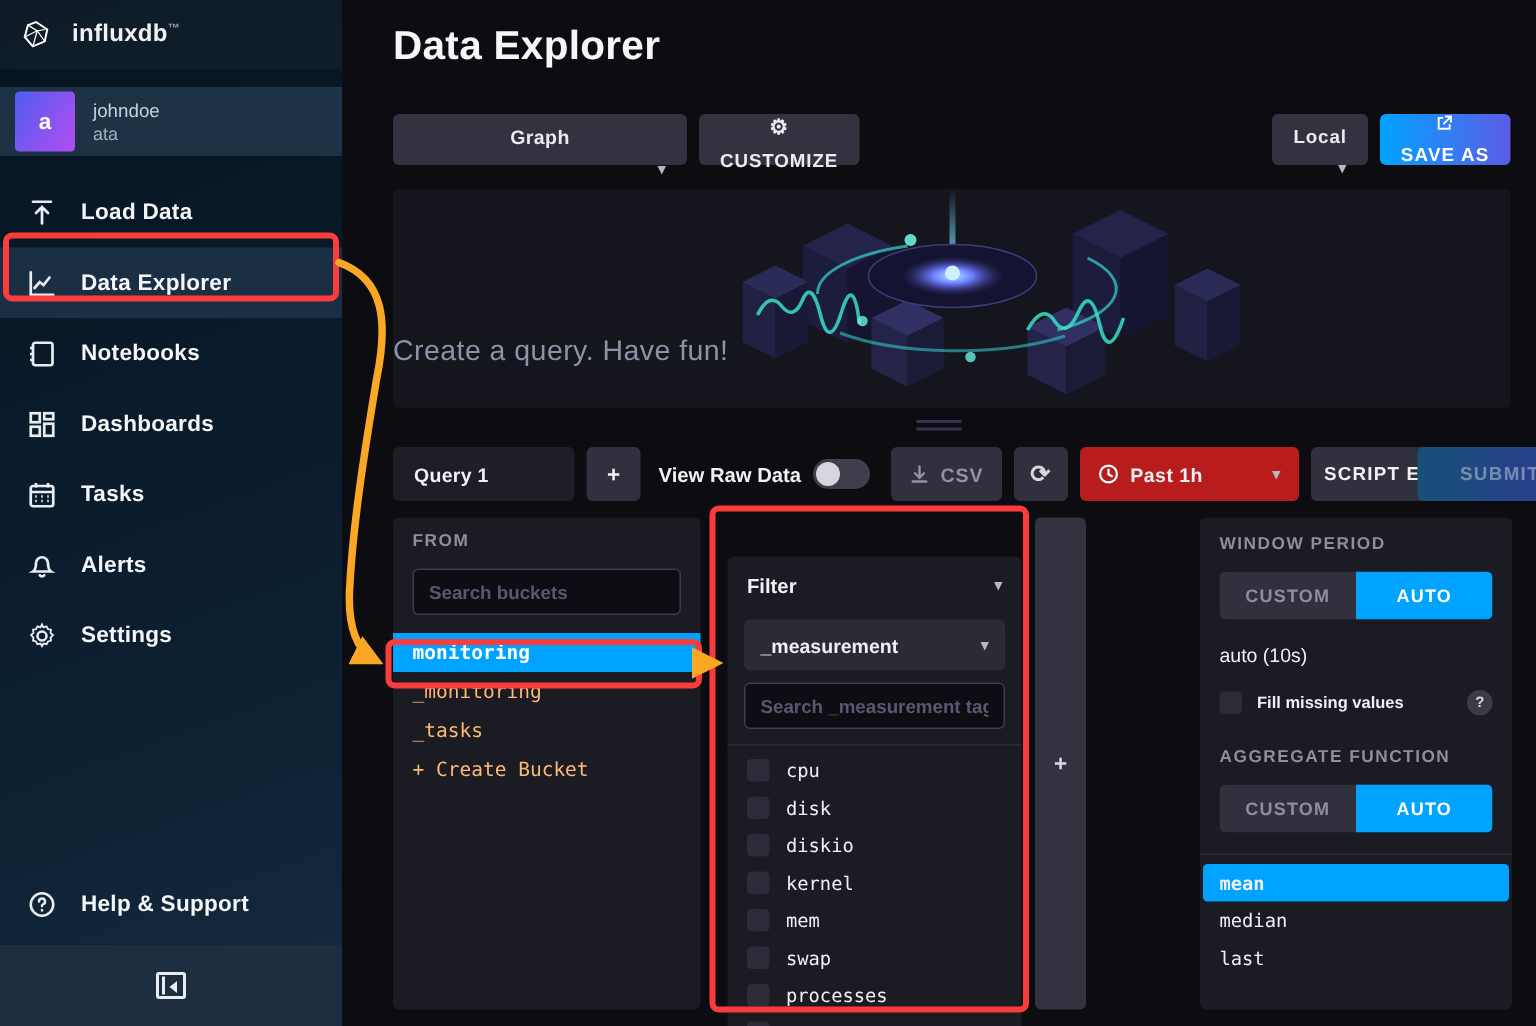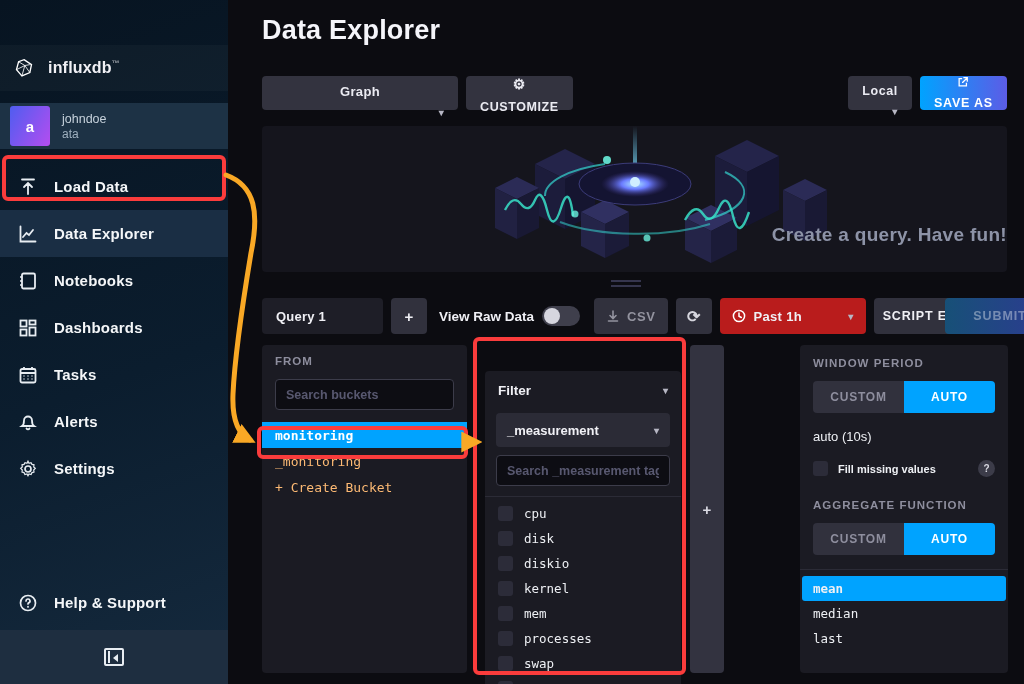--- a/index.html
+++ b/index.html
@@ -12,21 +12,21 @@
   }
   .mono { font-family:"DejaVu Sans Mono", monospace; }
 
   
   .sidebar{
     position:absolute; left:0; top:0; width:228px; height:684px;
     background:linear-gradient(160deg,#071421 0%,#0b1d2e 55%,#152a3e 100%);
     display:flex; flex-direction:column;
   }
   .logo-row{ height:46px; display:flex; align-items:center; padding-left:14px; gap:14px;
-    background:rgba(255,255,255,0.03);margin-top:45px;}
+    background:rgba(255,255,255,0.03);}
   .logo-row .brand{ font-size:16px; font-weight:bold; letter-spacing:.2px;}
   .logo-row .tm{ font-size:8px; opacity:.6; vertical-align:top;}
   .user-row{ margin-top:12px; height:46px; background:#1d3245; display:flex; align-items:center; gap:12px; padding-left:10px;}
   .avatar{ width:40px; height:40px; border-radius:3px; background:linear-gradient(120deg,#4f5df0,#b44df0);
     display:flex; align-items:center; justify-content:center; font-weight:bold; font-size:15px; color:#fff;}
   .user-name{ font-size:12.5px; color:#c7d2dc; line-height:1.35;}
   .user-org{ font-size:12px; color:#9fb0bf;}
   .nav{ margin-top:14px; }
   .nav-item{ height:47px; display:flex; align-items:center; gap:16px; padding-left:18px; cursor:pointer;}
   .nav-item .label{ font-size:15px; font-weight:bold; color:#f4f6f8; letter-spacing:.2px;}
@@ -49,21 +49,21 @@
     font-family:"Liberation Sans",sans-serif; font-size:12.5px; font-weight:bold; letter-spacing:.6px;
     display:flex; align-items:center; gap:8px; padding:0 14px; cursor:pointer;flex-direction:column;}
   .dd-chevron{ color:#b7b7c4; font-size:10px; margin-left:auto;}
   .graph-dd{ width:196px; letter-spacing:.3px; font-size:13px;}
   .right-group{ margin-left:auto; display:flex; gap:8px;}
   .save-as{ background:linear-gradient(90deg,#00a3ff,#5c5ce6); color:#fff; letter-spacing:.8px;}
   .mini-icon{ width:14px; height:14px; display:block;}
 
   .graph-panel{ position:absolute; left:34px; right:17px; top:126px; height:146px; background:#15151d; border-radius:4px; overflow:hidden;}
   .empty-art{ position:absolute; inset:0; display:flex; align-items:center; justify-content:center;}
-  .empty-text{ position:absolute; left:0; right:0; top:98px; text-align:right; font-size:19px; font-weight:bold; color:#8d93a7; letter-spacing:.3px;}
+  .empty-text{ position:absolute; left:0; right:0; top:98px; text-align:left; font-size:19px; font-weight:normal; color:#8d93a7; letter-spacing:.3px;}
   .drag-handle{ position:absolute; top:280px; left:50%; width:30px; margin-left:-15px;}
   .drag-handle i{ display:block; height:2px; background:#35354d; margin-bottom:3px;}
 
   .toolbar{ position:absolute; left:34px; top:298px; height:36px; display:flex; align-items:center;}
   .tb{ height:36px; border-radius:4px; display:flex; align-items:center; font-weight:bold; font-size:13px;}
   .query-tab{ width:121px; background:#1e1e27; padding:0 14px; letter-spacing:.2px;}
   .add-query{ width:36px; background:#31313d; justify-content:center; margin-left:8px; font-size:15px;}
   .raw-label{ margin-left:12px; font-size:13.5px; font-weight:bold; color:#f0f0f5;}
   .toggle{ margin-left:8px; width:38px; height:20px; border-radius:10px; background:#3f3f4c; position:relative; cursor:pointer;}
   .toggle .knob{ position:absolute; left:2px; top:2px; width:16px; height:16px; border-radius:50%; background:#d6d6df;}
@@ -379,20 +379,23 @@
       <div class="panel-label">FROM</div>
       <input class="search-input" placeholder="Search buckets" style="">
       <div class="bucket-list">
         <div class="list-row mono selected">
             <span>monitoring</span>
           </div>
         <div class="list-row mono">
             <span>_monitoring</span>
           </div>
         <div class="list-row mono">
+            <span>_tasks</span>
+          </div>
+        <div class="list-row mono">
             <span>+ Create Bucket</span>
           </div>
       </div>
     </div>
 
     <div class="panel filter-panel">
       <div class="filter-head">
         <span>Filter</span>
         <span class="dd-chevron">▾</span>
       </div>
@@ -418,25 +421,25 @@
         <label class="check-row">
             <span class="checkbox"></span>
             <span class="val mono">kernel</span>
           </label>
         <label class="check-row">
             <span class="checkbox"></span>
             <span class="val mono">mem</span>
           </label>
         <label class="check-row">
             <span class="checkbox"></span>
+            <span class="val mono">swap</span>
+          </label>
+        <label class="check-row">
+            <span class="checkbox"></span>
             <span class="val mono">processes</span>
-          </label>
-        <label class="check-row">
-            <span class="checkbox"></span>
-            <span class="val mono">swap</span>
           </label>
         <label class="check-row">
             <span class="checkbox"></span>
             <span class="val mono">system</span>
           </label>
       </div>
     </div>
 
     <div class="panel add-col">
         <span>+</span>

